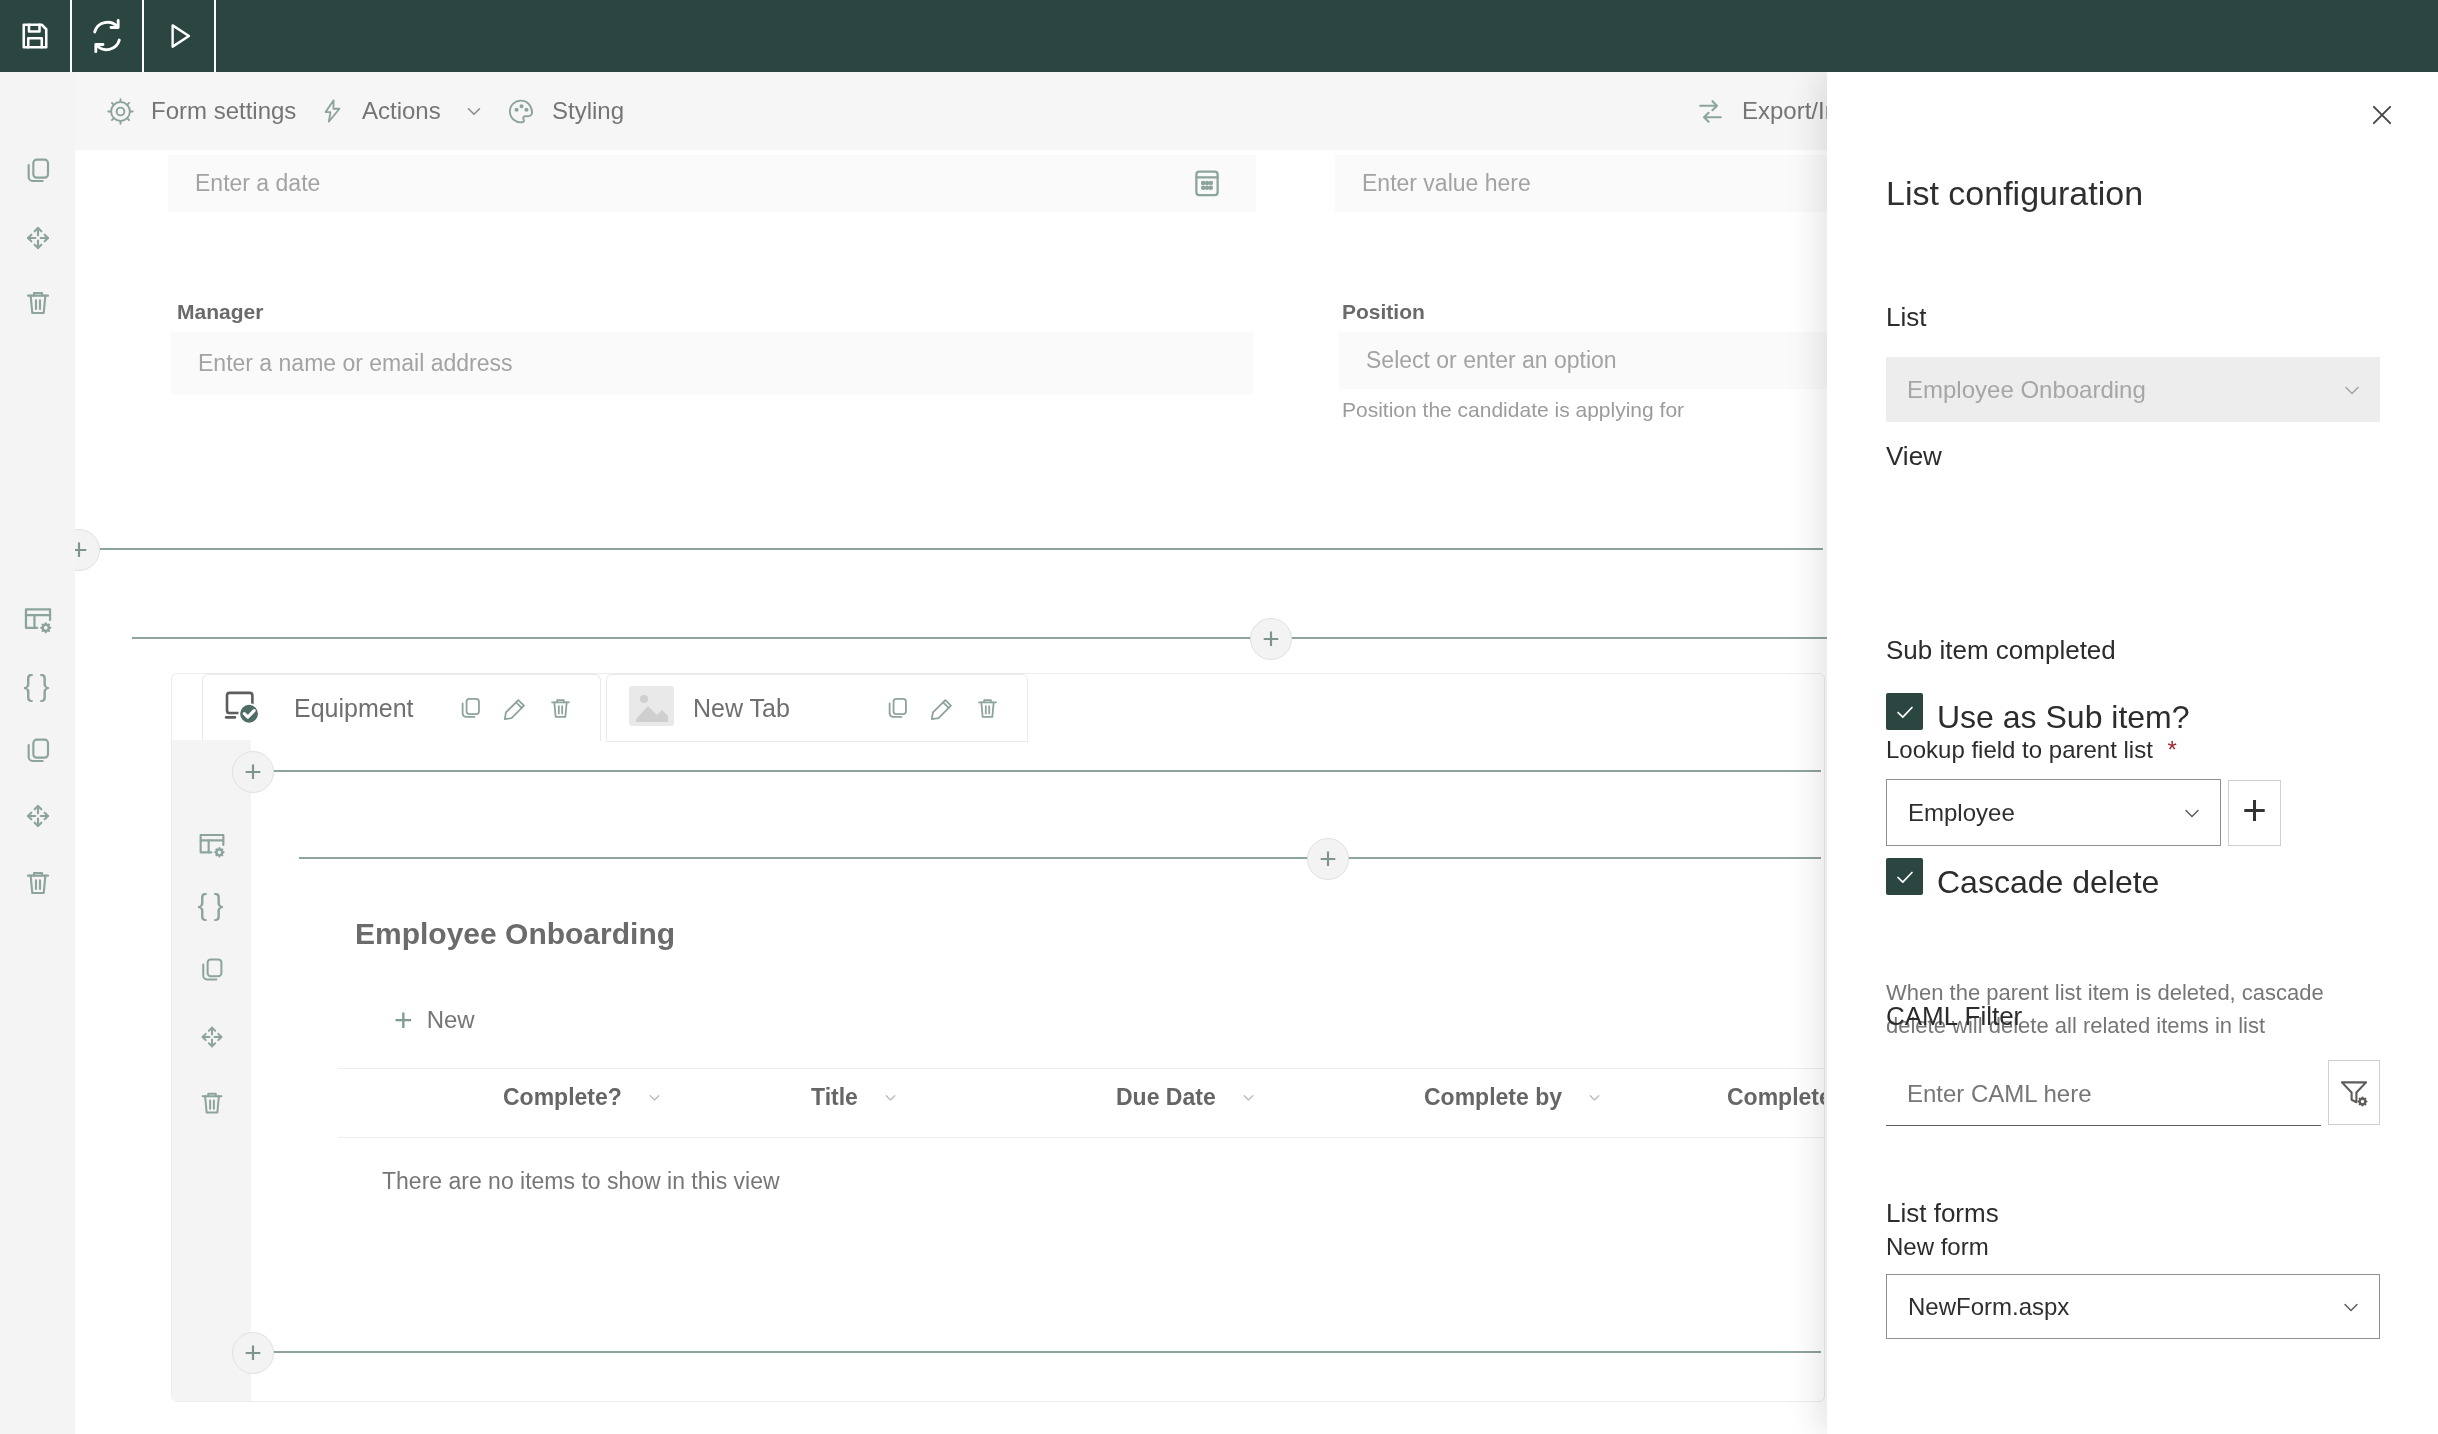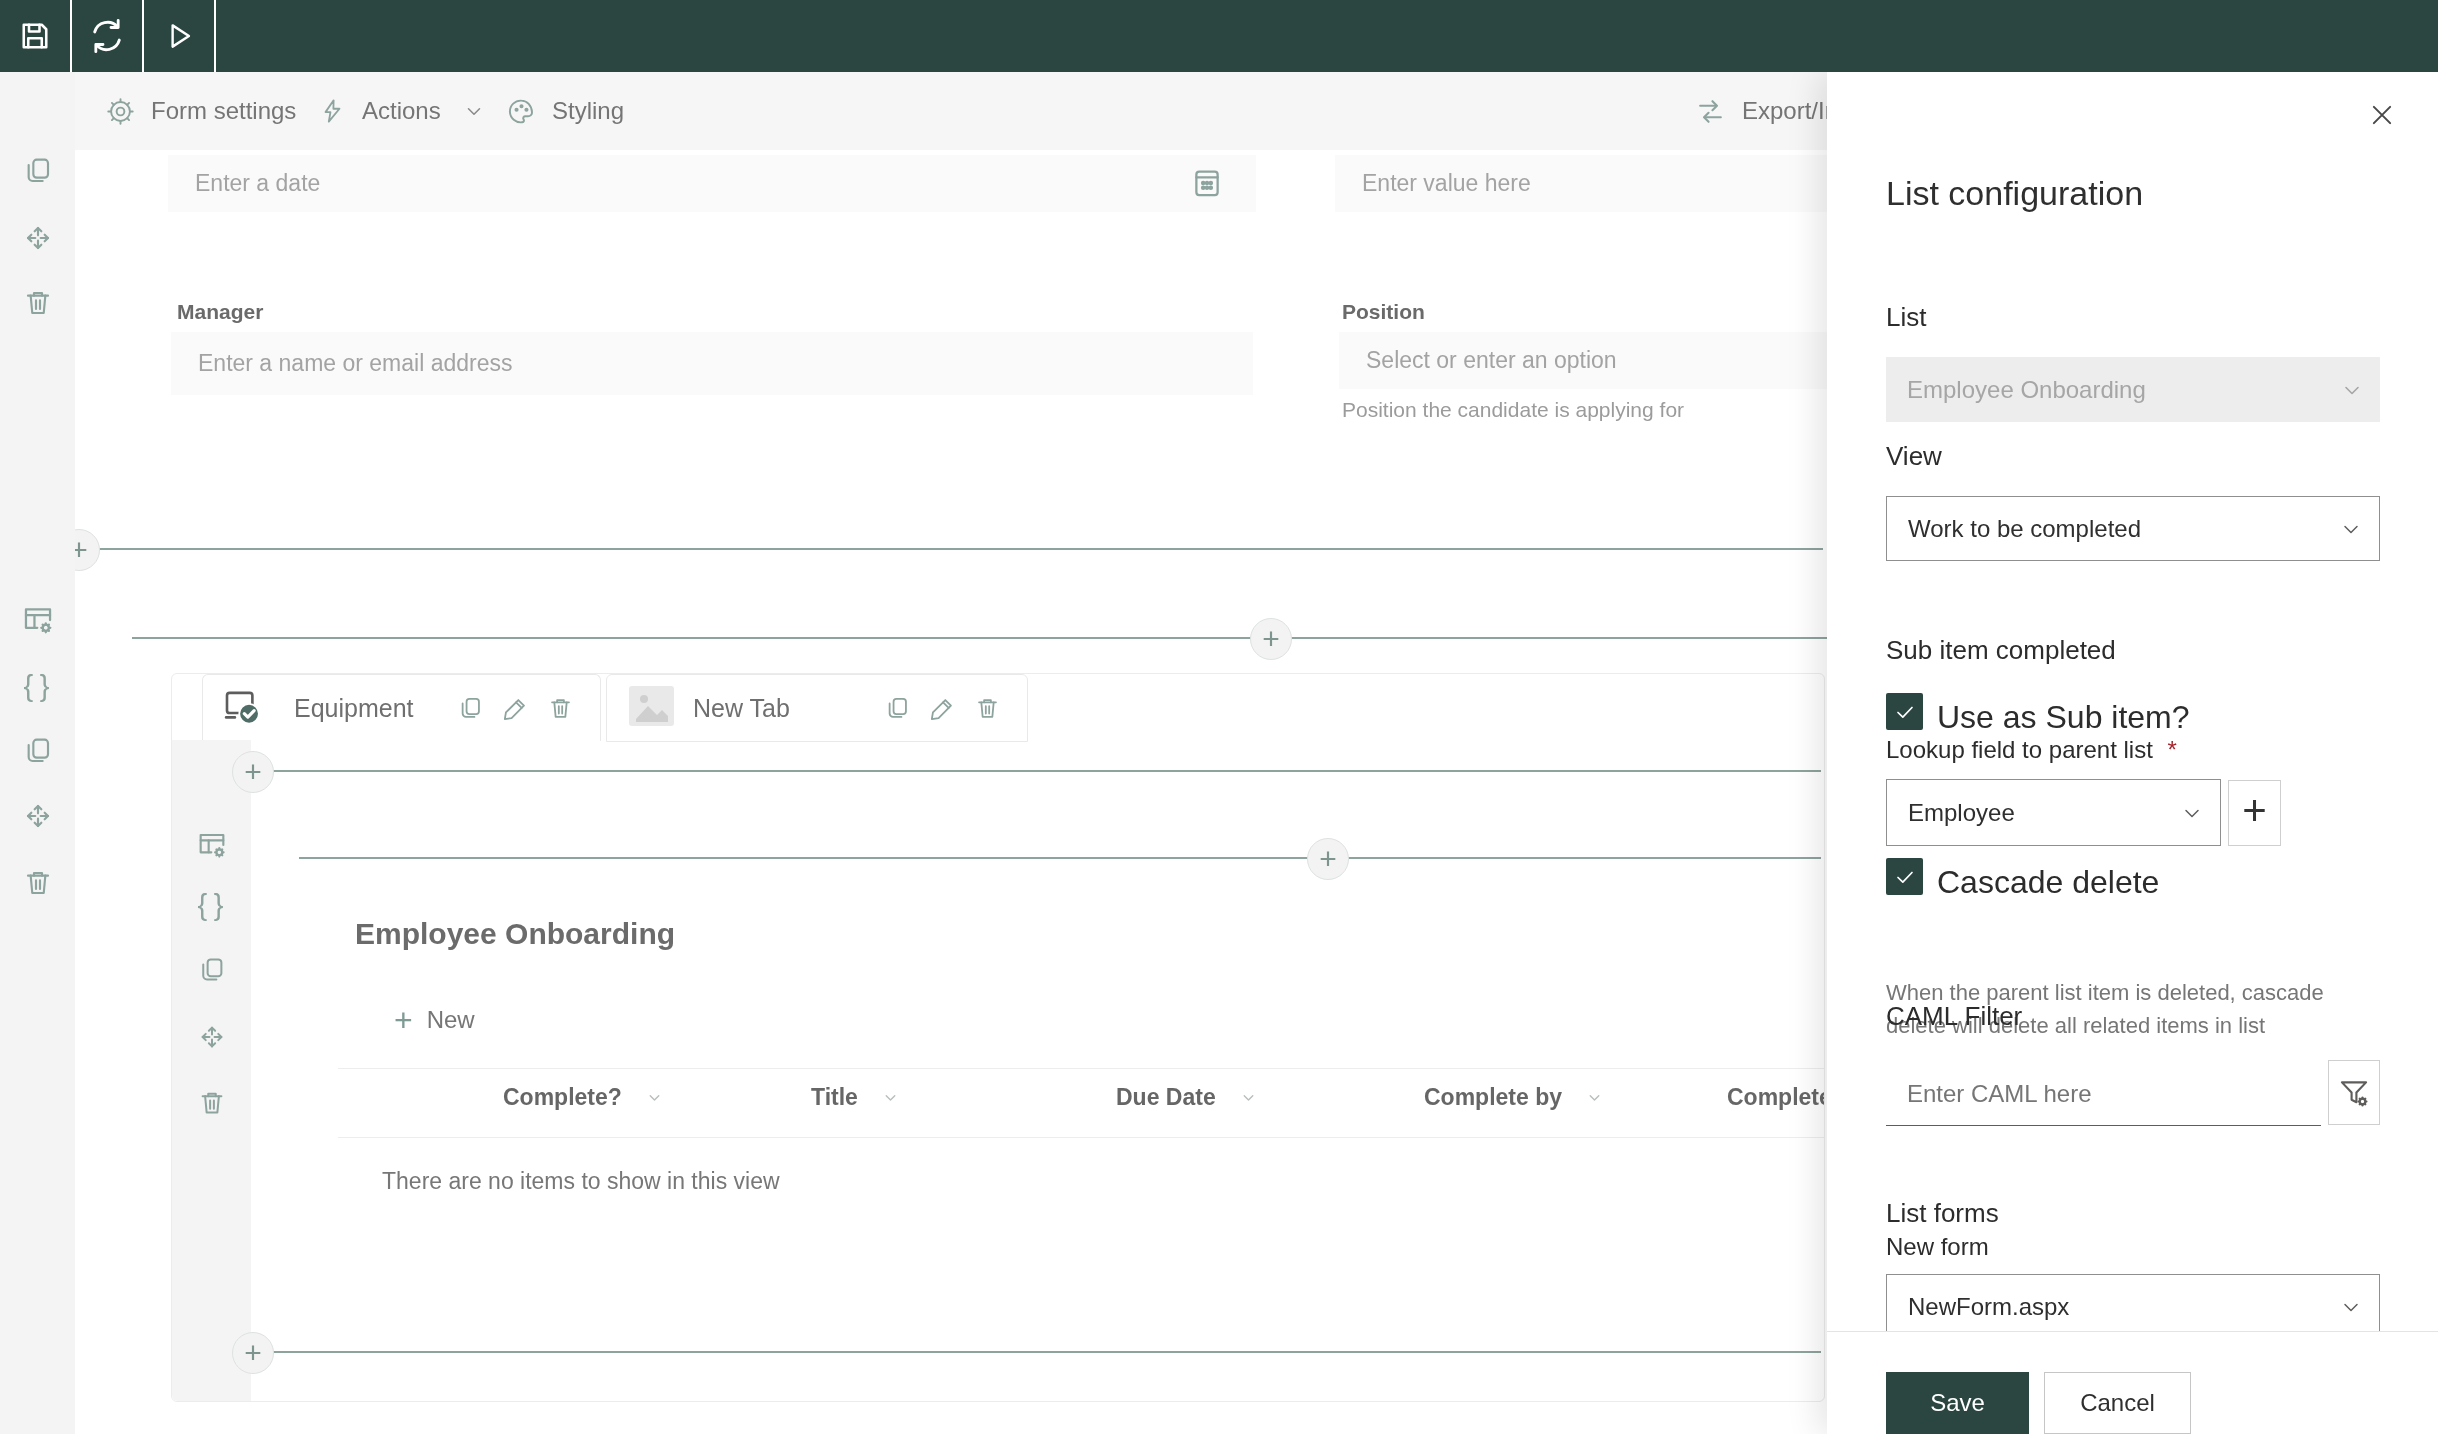--- a/index.html
+++ b/index.html
@@ -436,28 +436,20 @@
   <div class="sel disabled" style="left:59px;top:285px;width:494px;height:65px">
     <span>Employee Onboarding</span>
     <span class="chev">
       <svg width="24" height="24" viewBox="0 0 24 24" class="ic" style="stroke:#a6a6a6;stroke-width:1.6">
           <polyline points="6 9.5 12 15.5 18 9.5"></polyline>
         </svg>
     </span>
   </div>
 
   <div class="p-h" style="top:369px">View</div>
-  <div class="sel bordered" style="left:59px;top:424px;width:494px;height:65px">
-    <span>Work to be completed</span>
-    <span class="chev">
-      <svg width="24" height="24" viewBox="0 0 24 24" class="ic s-mid">
-          <polyline points="6 9.5 12 15.5 18 9.5"></polyline>
-        </svg>
-    </span>
-  </div>
 
   <div class="p-h" style="top:563px">Sub item completed</div>
 
   <div class="cb" style="left:59px;top:621px">
     <svg width="24" height="24" viewBox="0 0 24 24" class="ic s-white">
         <polyline points="5 12.5 9.8 17.2 19 7.5"></polyline>
       </svg>
   </div>
   <div class="cb-label" style="left:110px;top:627px">Use as Sub item?</div>
 
@@ -504,17 +496,13 @@
   <div class="p-l" style="top:1161px">New form</div>
   <div class="sel bordered" style="left:59px;top:1202px;width:494px;height:65px">
     <span>NewForm.aspx</span>
     <span class="chev">
       <svg width="24" height="24" viewBox="0 0 24 24" class="ic s-mid">
           <polyline points="6 9.5 12 15.5 18 9.5"></polyline>
         </svg>
     </span>
   </div>
 
-  <div class="p-footer">
-    <button class="btn btn-primary">Save</button>
-    <button class="btn btn-default">Cancel</button>
-  </div>
 </div>
 
 </body></html>

